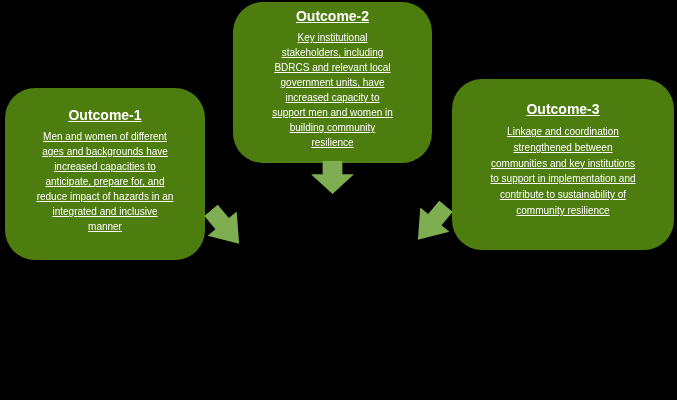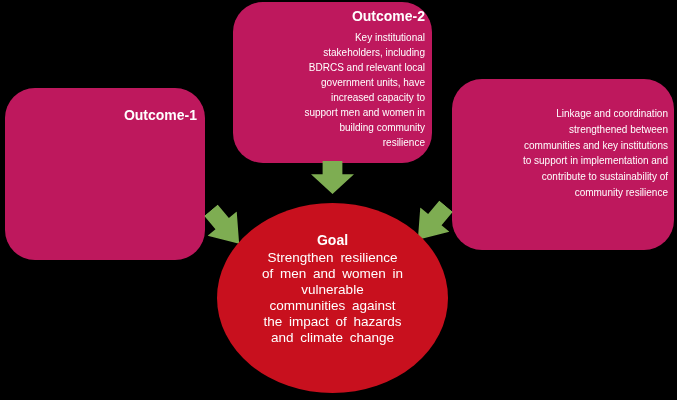--- a/index.html
+++ b/index.html
@@ -11,25 +11,26 @@
   .canvas {
     position: relative;
     width: 677px;
     height: 400px;
     background: #000000;
     overflow: hidden;
   }
   
   .obox {
     position: absolute;
-    background: #be185d;
+    background: #4d7c0f;
     border-radius: 30px;
     color: #FFFFFF;
-    text-align: right;
+    text-align: center;
     box-sizing: border-box;
+    text-decoration: underline;
   }
   .obox-1 { left: 5px;   top: 88px; width: 200px; height: 172px; padding: 18px 8px 0 8px; }
   .obox-2 { left: 233px; top: 2px;  width: 199px; height: 161px; padding: 5px 7px 0 7px; }
   .obox-3 { left: 452px; top: 79px; width: 222px; height: 171px; padding: 21px 6px 0 6px; }
   .otitle {
     font-size: 14px;
     font-weight: bold;
     line-height: 18px;
   }
   .obody {
@@ -77,50 +78,49 @@
   .a-left   { left: 206px; top: 205px; width: 38px; height: 44px; transform: rotate(-40deg); }
   .a-right  { left: 413px; top: 201px; width: 38px; height: 44px; transform: rotate(40deg); }
 </style>
 </head>
 <body>
 
 <div class="canvas">
 
   <div class="obox obox-1">
     <div class="otitle">Outcome-1</div>
+    <div class="obody">Men and women of different
+ages and backgrounds have
+increased capacities to
+anticipate, prepare for, and
+reduce impact of hazards in an
+integrated and inclusive
+manner</div>
   </div>
 
   <div class="obox obox-2">
     <div class="otitle">Outcome-2</div>
     <div class="obody">Key institutional
 stakeholders, including
 BDRCS and relevant local
 government units, have
 increased capacity to
 support men and women in
 building community
 resilience</div>
   </div>
 
   <div class="obox obox-3">
+    <div class="otitle">Outcome-3</div>
     <div class="obody">Linkage and coordination
 strengthened between
 communities and key institutions
 to support in implementation and
 contribute to sustainability of
 community resilience</div>
   </div>
 
   <div class="arrow a-left"></div>
   <div class="arrow a-center"></div>
   <div class="arrow a-right"></div>
 
-  <div class="goal">
-    <div class="gtitle">Goal</div>
-    <div class="gbody">Strengthen resilience
-of men and women in
-vulnerable
-communities against
-the impact of hazards
-and climate change</div>
-  </div>
 
 </div>
 
 </body></html>

